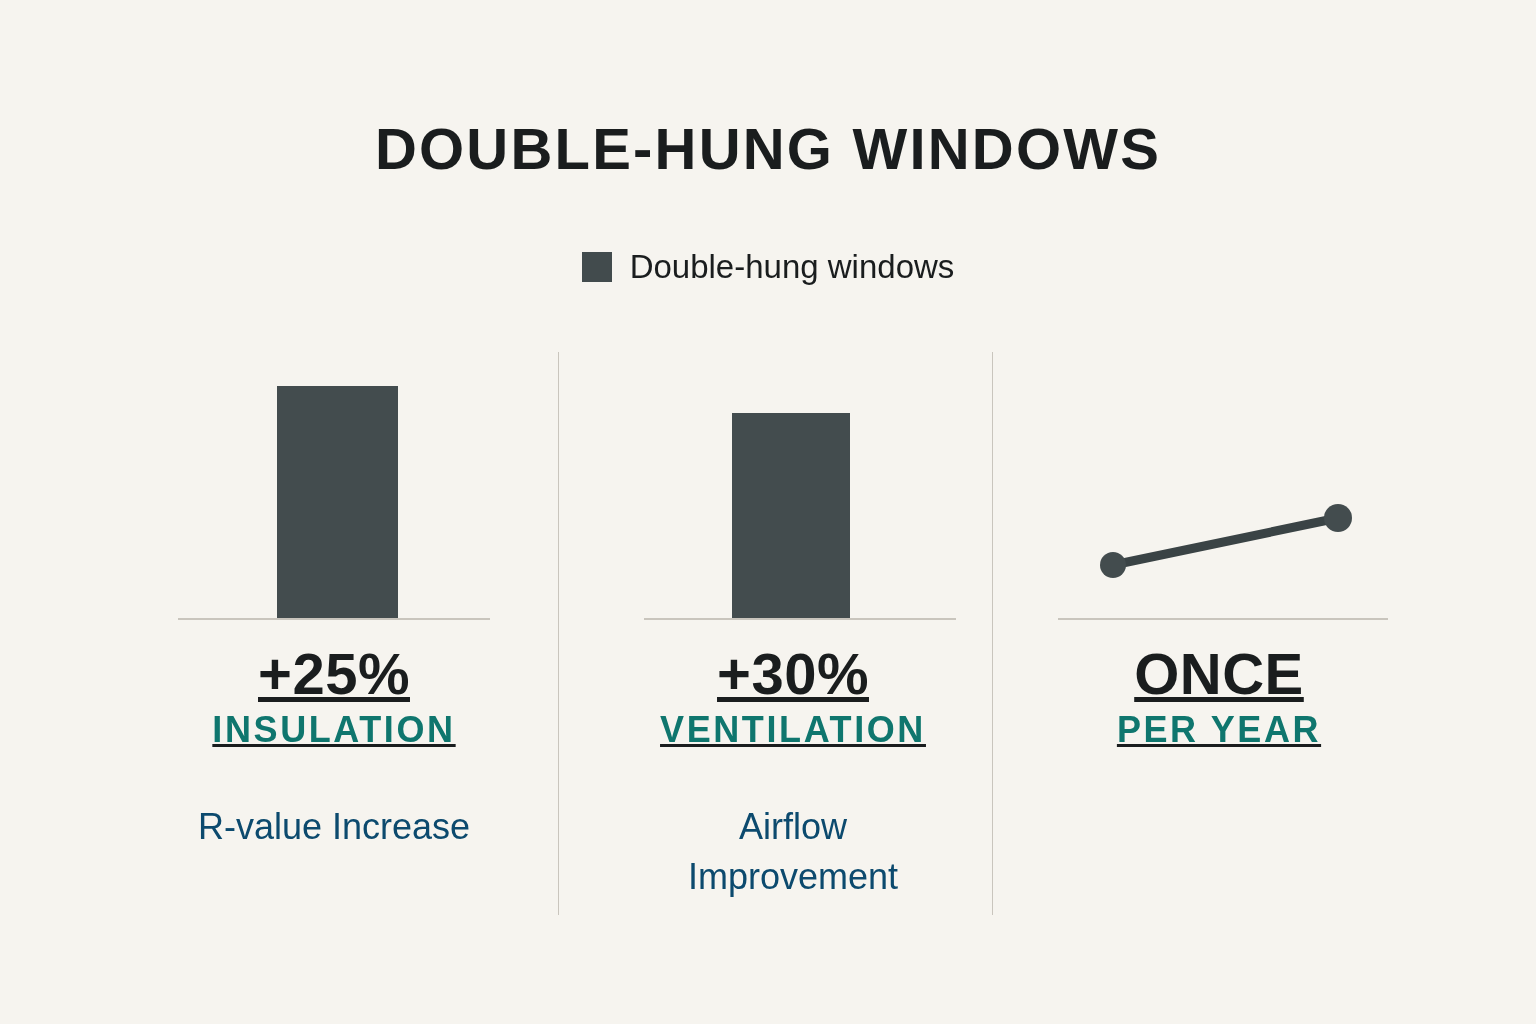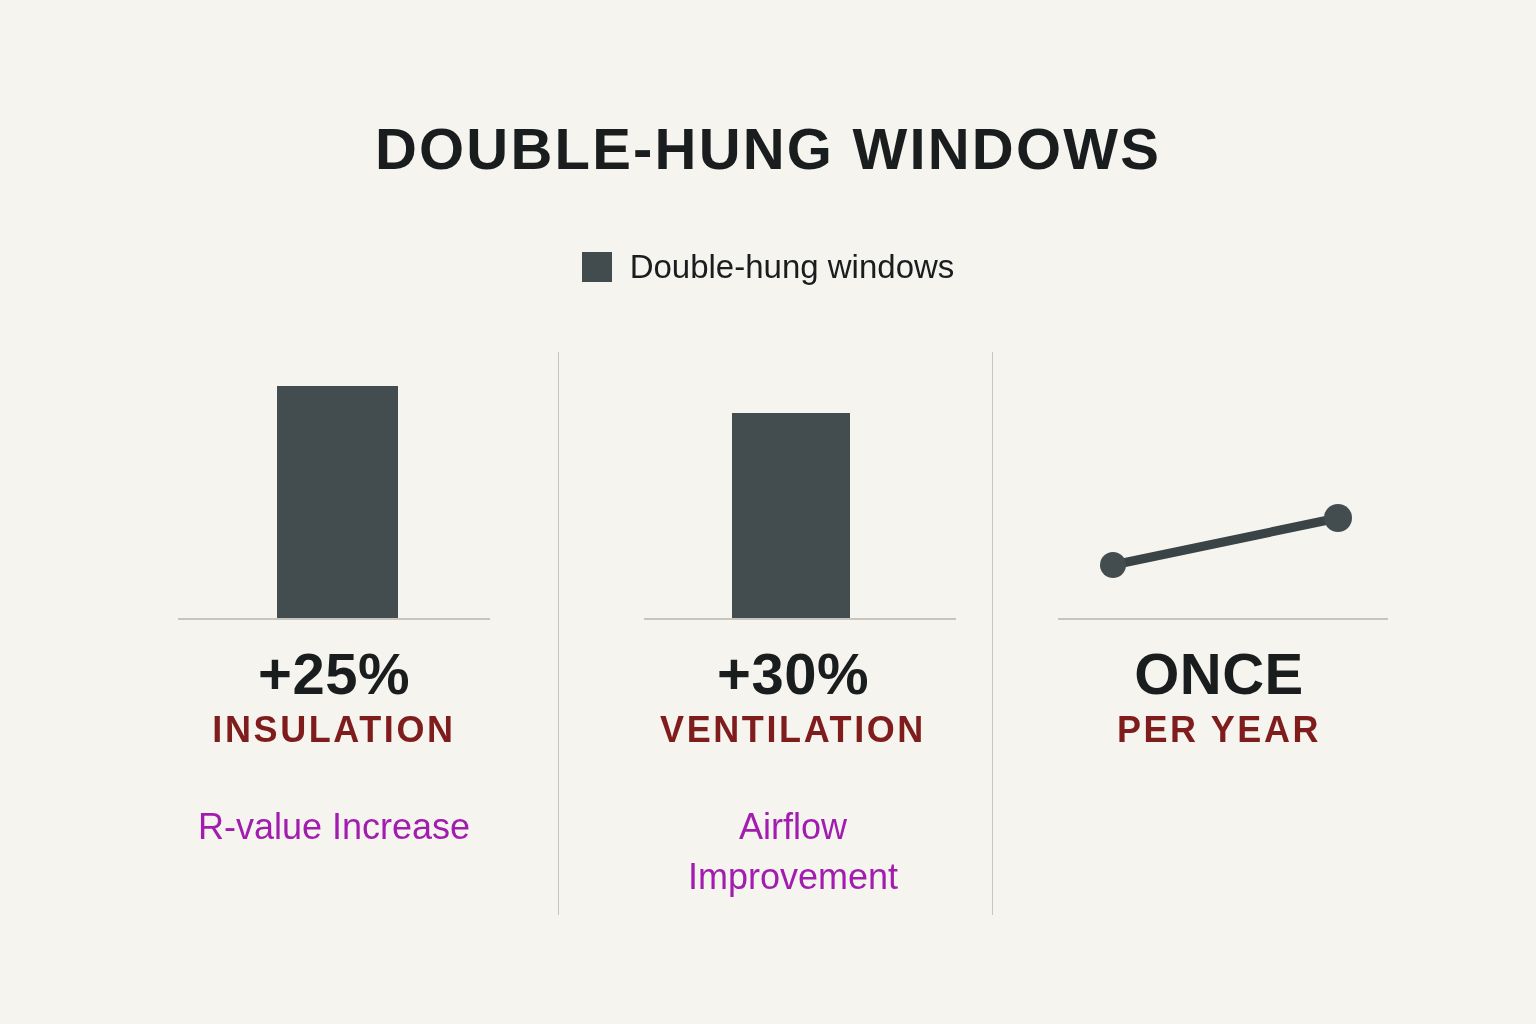--- a/index.html
+++ b/index.html
@@ -125,48 +125,49 @@
     height: 270px;
   }
 
   
   .stat {
     position: absolute;
     top: 292px;
     left: 0;
     right: 0;
     text-align: center;
+    text-decoration: underline;
   }
   .stat-value {
     font-size: 58px;
     font-weight: 700;
     letter-spacing: 0.5px;
     line-height: 1.05;
     color: #1a1d1e;
     white-space: nowrap;
   }
   .stat-unit {
     margin-top: 6px;
     font-size: 36px;
     font-weight: 700;
     letter-spacing: 2.6px;
     line-height: 1.05;
-    color: #7f1d1d;
+    color: #0f766e;
     white-space: nowrap;
   }
   .stat-desc {
     position: absolute;
     top: 450px;
     left: 0;
     right: 0;
     text-align: center;
     font-size: 36px;
     font-weight: 400;
     line-height: 1.38;
-    color: #a21caf;
+    color: #0c4a6e;
   }
   .stat-desc .line { display: block; }
 </style>
 </head>
 <body>
 
 <div id="infographic">
 
   <div class="chart-title">DOUBLE-HUNG WINDOWS</div>
 

